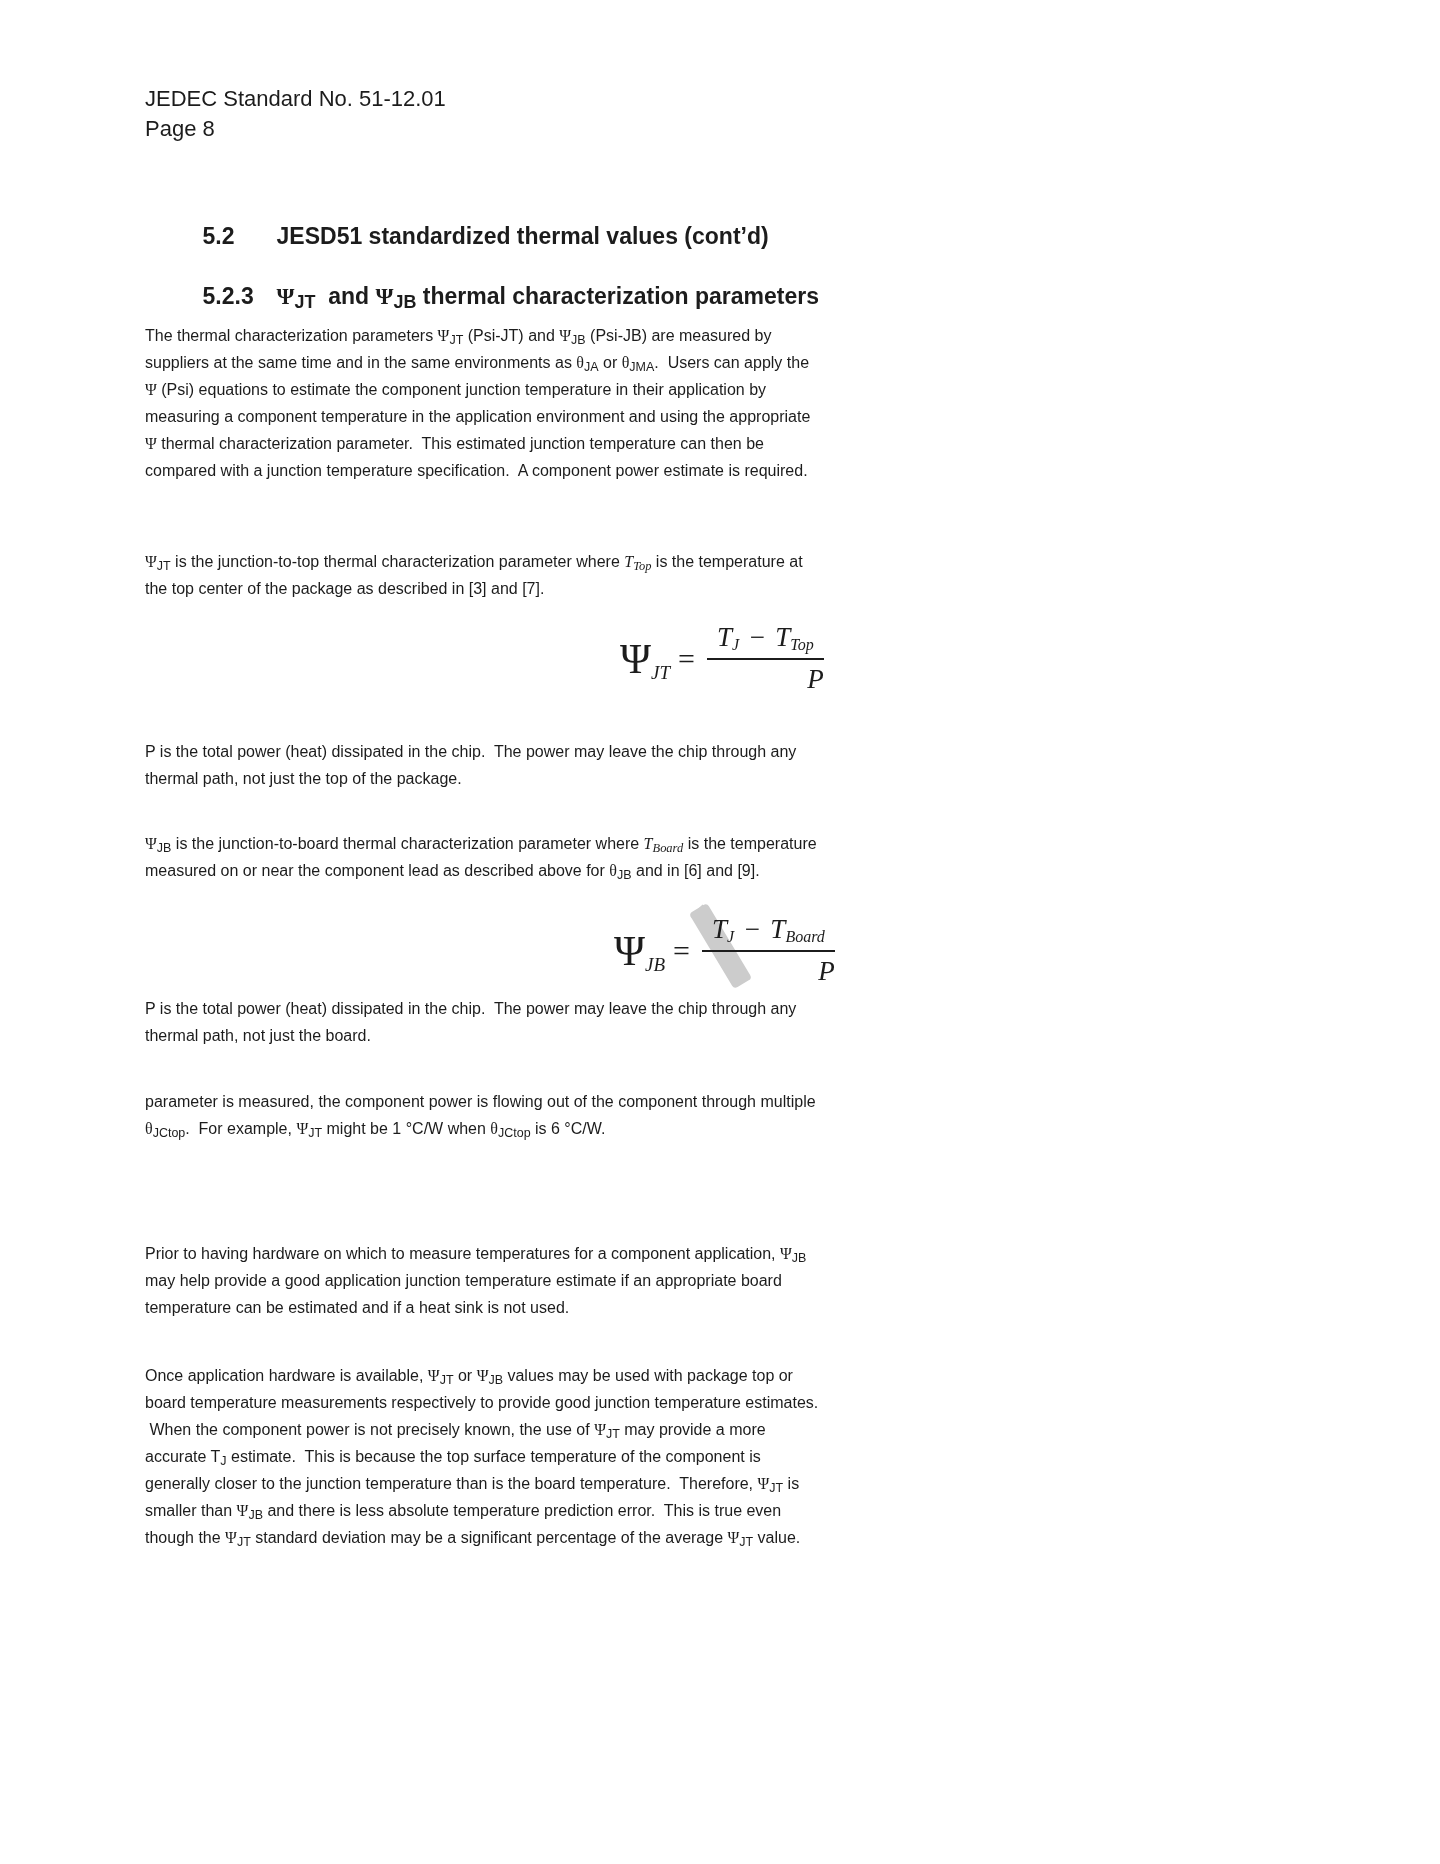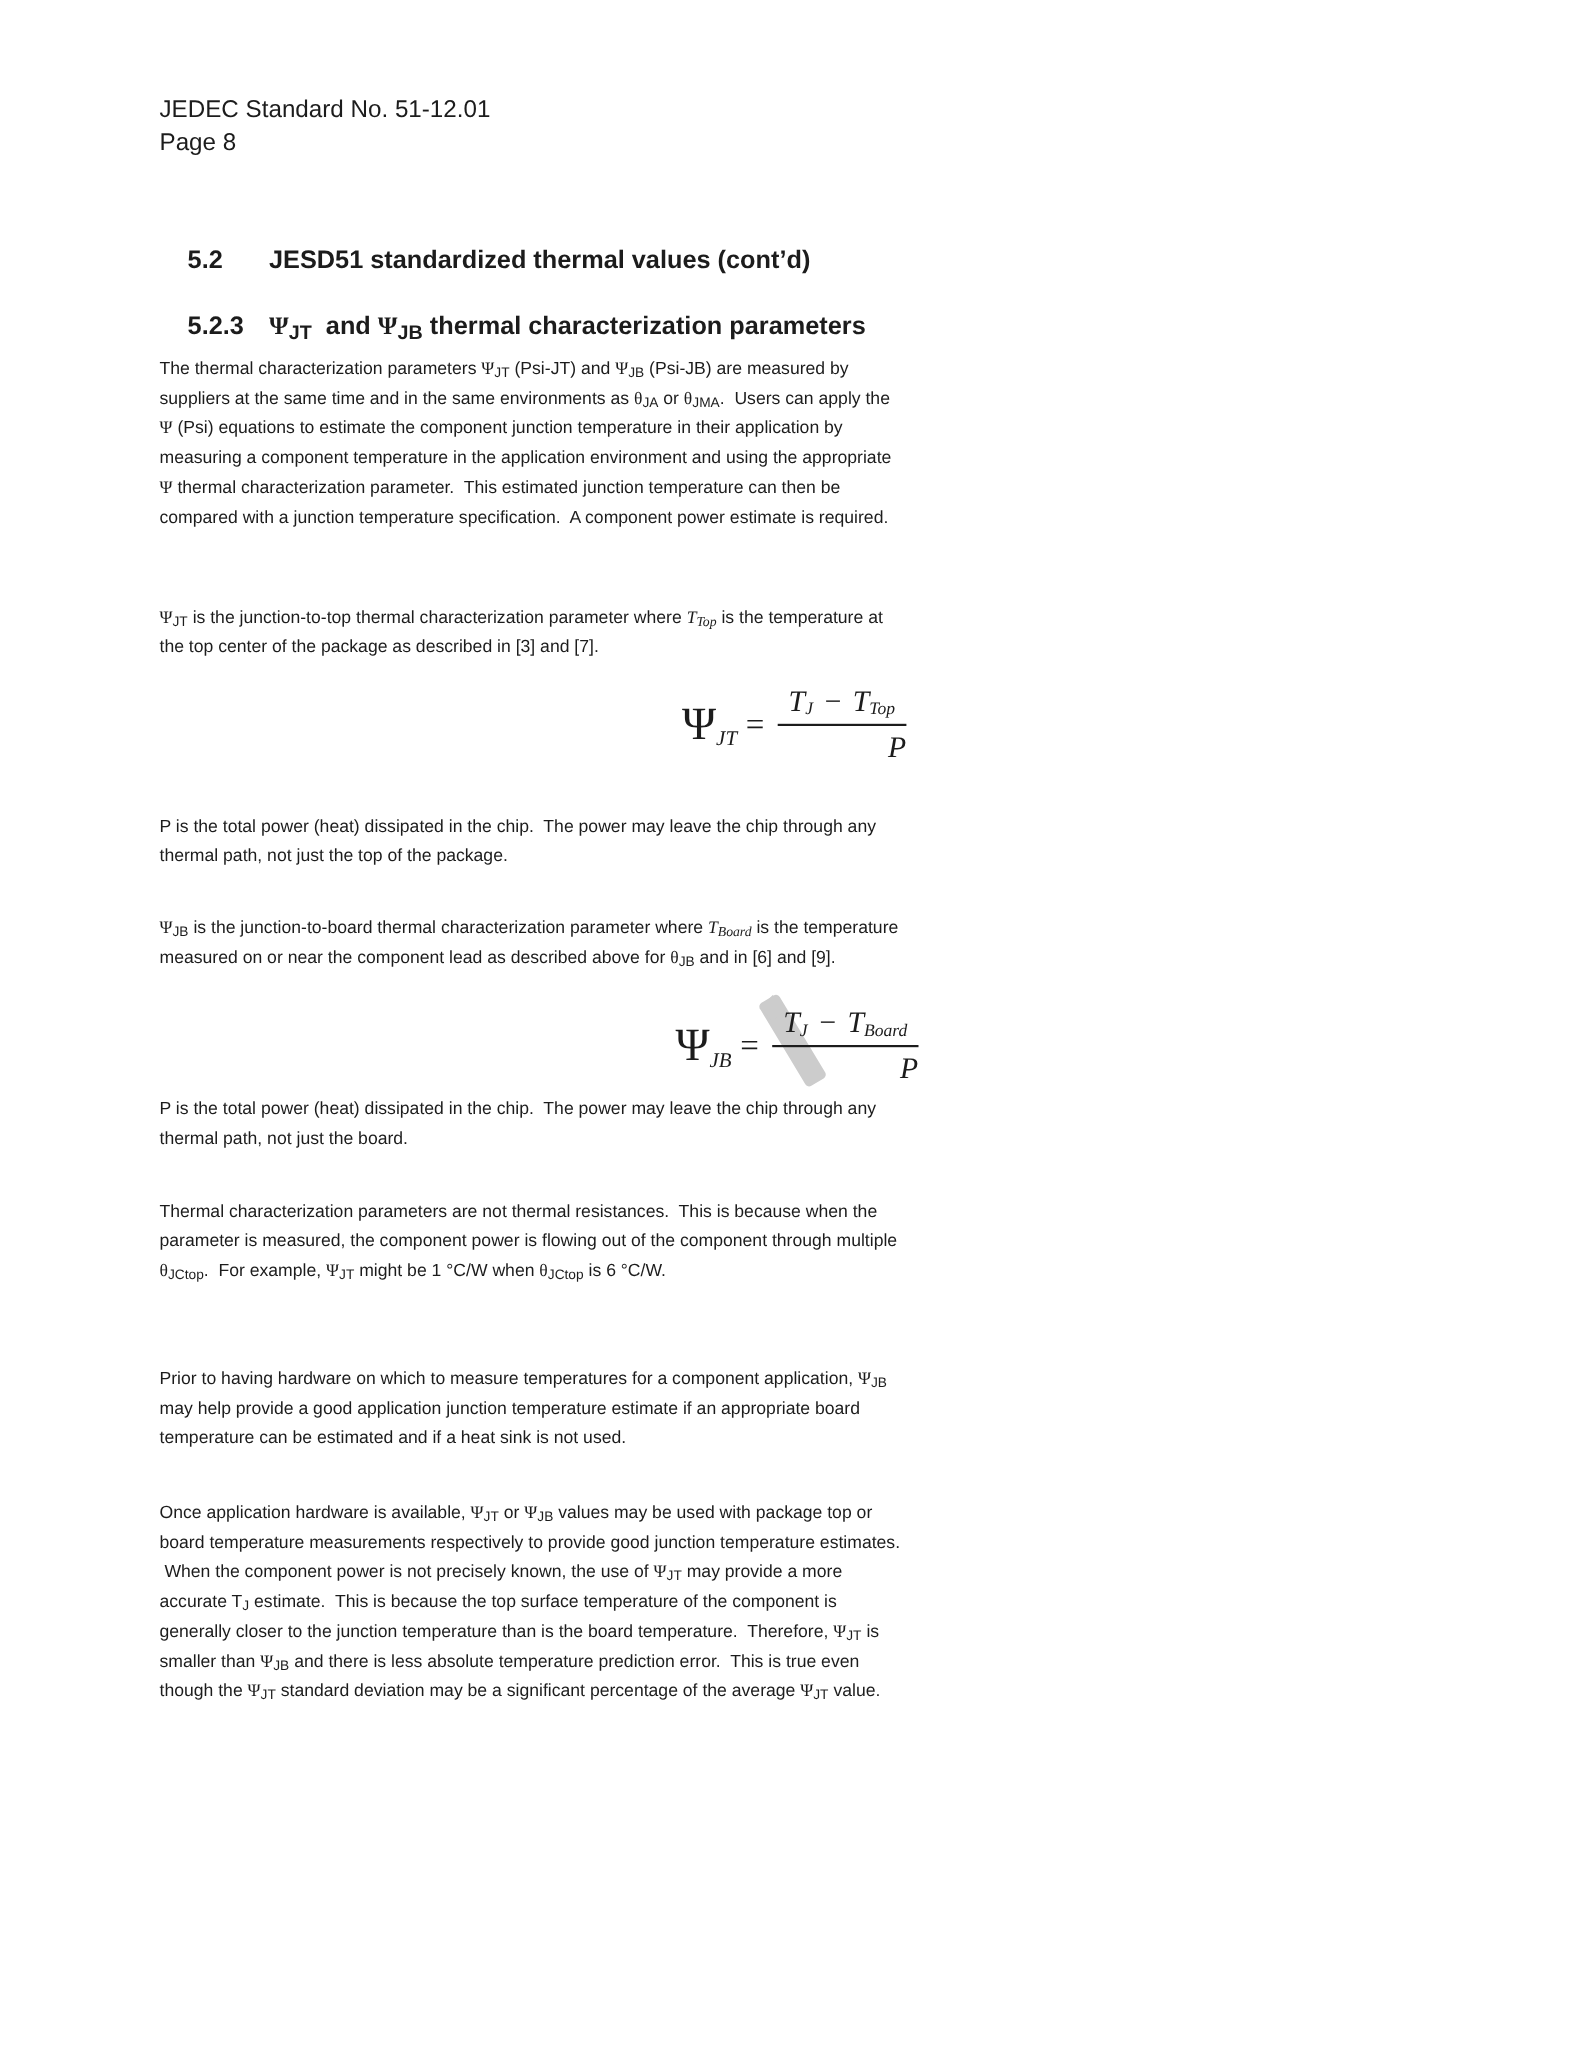--- a/index.html
+++ b/index.html
@@ -3,21 +3,21 @@
 <meta charset="utf-8">
 <style>
   * { margin:0; padding:0; box-sizing:border-box; }
   html,body { background:#ffffff; }
   body { font-family:"Liberation Sans", sans-serif; }
   .page { position:relative; width:1440px; height:1644px; background:var(--page-bg,#fff); color:var(--text,#1c1c1c); overflow:hidden; }
 
   .doc-header { position:absolute; left:145px; top:84px; font-size:22px; line-height:30px; }
 
   .sec-heading { position:absolute; left:145px; font-size:23px; font-weight:bold; white-space:pre; }
-  .sec-num { display:inline-block; width:74px; }
+  .sec-num { display:inline-block; width:74px;margin-left:32px; }
 
   .para { position:absolute; left:145px; font-size:16px; }
   .ln { white-space:pre; line-height:27px; }
 
   sub { font-size:0.78em; vertical-align:-0.22em; line-height:0; }
   .gk { font-family:"Liberation Serif", serif; }
   .it { font-family:"Liberation Serif", serif; font-style:italic; }
 
   .formula { position:absolute; display:flex; align-items:center; font-family:"Liberation Serif", serif; }
   .fpsi { font-size:42px; line-height:1; font-style:normal; }
@@ -101,21 +101,20 @@
       <span class="den">P</span>
     </span>
   </div>
 
   <div class="para" style="top:995px">
       <div class="ln">P is the total power (heat) dissipated in the chip.  The power may leave the chip through any</div>
       <div class="ln">thermal path, not just the board.</div>
     </div>
 
   <div class="para" style="top:1088px">
-      <div class="ln">Thermal characterization parameters are not thermal resistances.  This is because when the</div>
       <div class="ln">parameter is measured, the component power is flowing out of the component through multiple</div>
       <div class="ln"><span class="gk">θ</span><sub>JCtop</sub>.  For example, <span class="gk">Ψ</span><sub>JT</sub> might be 1 °C/W when <span class="gk">θ</span><sub>JCtop</sub> is 6 °C/W.</div>
     </div>
 
   <div class="para" style="top:1240px">
       <div class="ln">Prior to having hardware on which to measure temperatures for a component application, <span class="gk">Ψ</span><sub>JB</sub></div>
       <div class="ln">may help provide a good application junction temperature estimate if an appropriate board</div>
       <div class="ln">temperature can be estimated and if a heat sink is not used.</div>
     </div>
 

